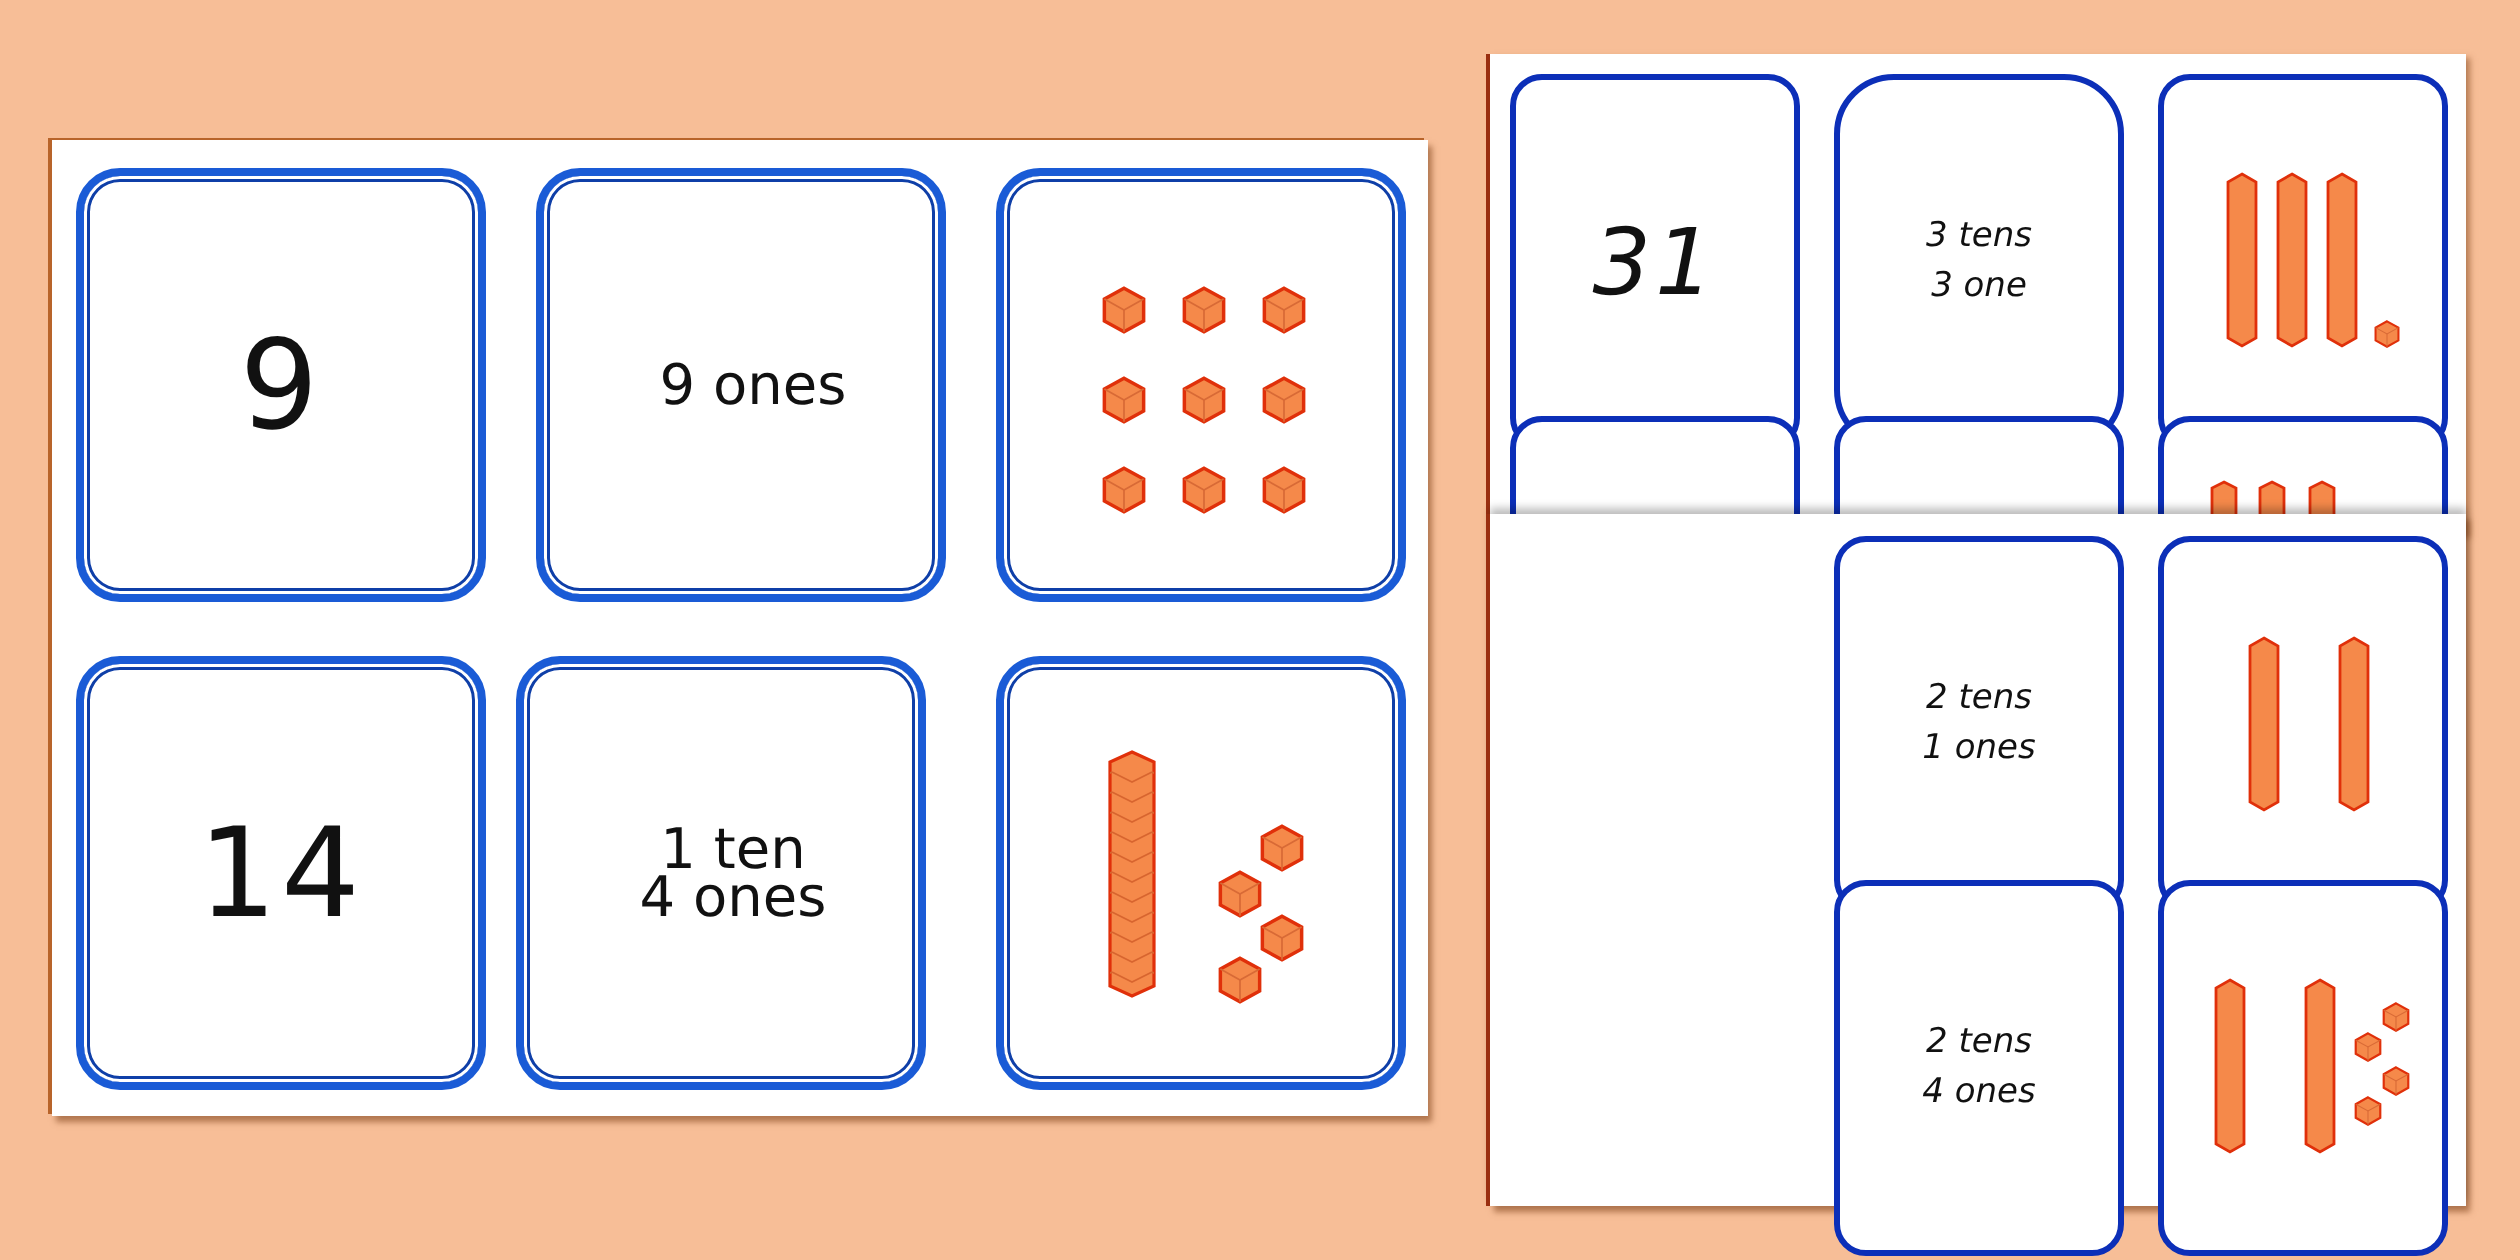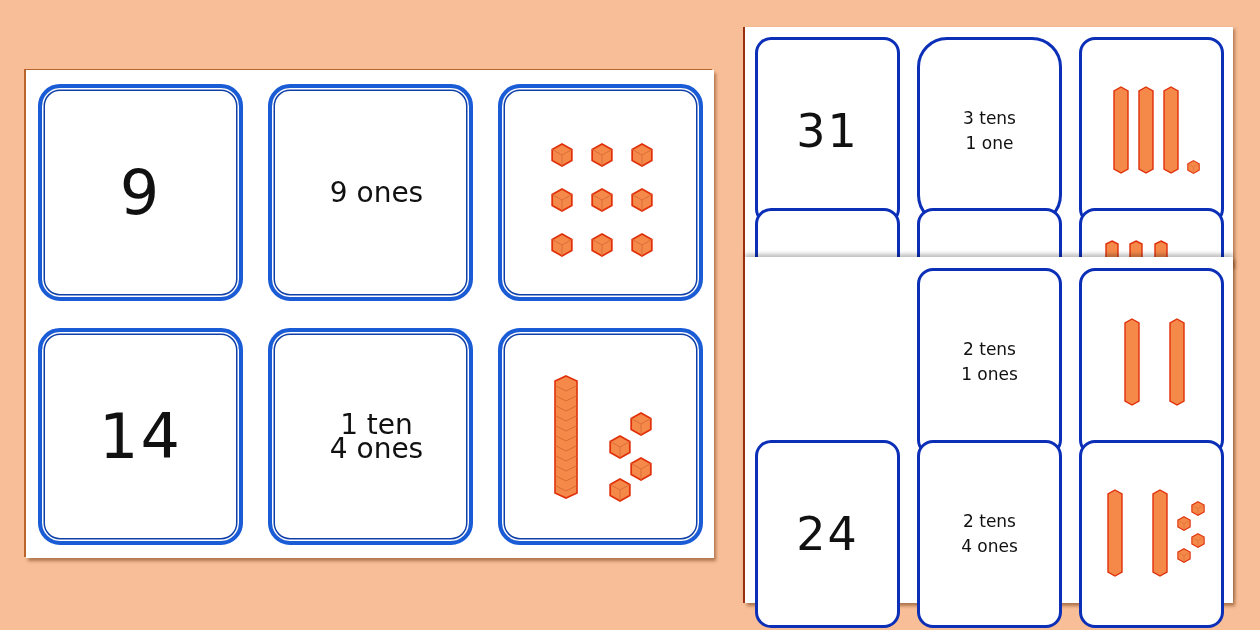--- a/index.html
+++ b/index.html
@@ -3,21 +3,21 @@
 <meta charset="utf-8">
 <style>
   html,body{margin:0;padding:0;}
   body{width:1260px;height:630px;background:#f7be97;position:relative;overflow:hidden;font-family:"DejaVu Sans","Liberation Sans",sans-serif;}
   .sheet{position:absolute;background:#fff;}
   .sheet-left{left:26px;top:70px;width:688px;height:488px;box-shadow:-2px -1px 0 #b8642a,2px 3px 3px rgba(120,60,20,.55);}
   .sheet-right-back{left:745px;top:27px;width:488px;height:240px;box-shadow:-2px 0 0 #9a2f10,2px 2px 3px rgba(120,60,20,.5);}
   .sheet-right-front{left:745px;top:257px;width:488px;height:346px;box-shadow:-2px 0 0 #9a2f10,0 -3px 4px rgba(0,0,0,.25),2px 3px 3px rgba(120,60,20,.55);}
   .card{position:absolute;box-sizing:border-box;background:#fff;display:flex;align-items:center;justify-content:center;text-align:center;color:#111;}
   .card-l{width:205px;height:217px;border:4px solid #1a5bd6;border-radius:22px;box-shadow:inset 0 0 0 1.5px #fff,inset 0 0 0 3px #0f3fa8;}
-  .card-r{width:145px;height:188px;border:3px solid #0c2fb8;border-radius:16px;}
+  .card-r{width:145px;height:188px;border:3px solid #0c2fb8;border-radius:16px;font-style:italic;}
   .num-big{font-size:62px;letter-spacing:2px;}
   .num-med{font-size:46px;letter-spacing:2px;}
   .words-l{font-size:28px;line-height:24px;margin-left:12px;}
   .words-r{font-size:17px;line-height:25px;}
   svg{display:block;}
 </style>
 </head>
 <body>
 
 <svg width="0" height="0" style="position:absolute">
@@ -52,21 +52,21 @@
       <use href="#cube" x="95" y="60" width="22" height="24"></use>
       <use href="#cube" x="15" y="105" width="22" height="24"></use>
       <use href="#cube" x="55" y="105" width="22" height="24"></use>
       <use href="#cube" x="95" y="105" width="22" height="24"></use>
     </svg>
   </div>
 
   <div class="card card-l" style="left:12px;top:258px;text-align:right;">
     <span class="num-big">14</span>
   </div>
-  <div class="card card-l" style="left:242px;top:258px;">
+  <div class="card card-l" style="left:232px;top:258px;">
     <div class="words-l">
       <div>1 ten</div>
       <div>4 ones</div>
     </div>
   </div>
   <div class="card card-l" style="left:472px;top:258px;">
     <svg width="130" height="130" viewBox="0 0 130 130">
       <g>
         <polygon points="30,4 41,9 41,121 30,126 19,121 19,9" fill="#f5894a" stroke="#e0300a" stroke-width="1.6"></polygon>
         <rect x="19" y="10" width="22" height="110" fill="url(#rodseg)"></rect>
@@ -79,21 +79,21 @@
   </div>
 </div>
 
 <div class="sheet sheet-right-back">
   <div class="card card-r" style="left:10px;top:10px;">
     <span class="num-med">31</span>
   </div>
   <div class="card card-r" style="left:172px;top:10px;border-radius:30px;">
     <div class="words-r">
       <div>3 tens</div>
-      <div>1 one</div>
+      <div>3 one</div>
     </div>
   </div>
   <div class="card card-r" style="left:334px;top:10px;">
     <svg width="100" height="100" viewBox="0 0 100 100">
       <g>
         <polygon points="19,6 26,10 26,88 19,92 12,88 12,10" fill="#f5894a" stroke="#e0300a" stroke-width="1.4"></polygon>
         <polygon points="44,6 51,10 51,88 44,92 37,88 37,10" fill="#f5894a" stroke="#e0300a" stroke-width="1.4"></polygon>
         <polygon points="69,6 76,10 76,88 69,92 62,88 62,10" fill="#f5894a" stroke="#e0300a" stroke-width="1.4"></polygon>
       </g>
       <use href="#cube" x="85" y="79" width="13" height="14"></use>
@@ -117,23 +117,20 @@
       <div>1 ones</div>
     </div>
   </div>
   <div class="card card-r" style="left:334px;top:11px;">
     <svg width="100" height="100" viewBox="0 0 100 100">
       <polygon points="30,7 37,11 37,89 30,93 23,89 23,11" fill="#f5894a" stroke="#e0300a" stroke-width="1.4"></polygon>
       <polygon points="75,7 82,11 82,89 75,93 68,89 68,11" fill="#f5894a" stroke="#e0300a" stroke-width="1.4"></polygon>
     </svg>
   </div>
 
-  <div class="card card-r" style="left:10px;top:183px;">
-    <span class="num-med">24</span>
-  </div>
   <div class="card card-r" style="left:172px;top:183px;">
     <div class="words-r">
       <div>2 tens</div>
       <div>4 ones</div>
     </div>
   </div>
   <div class="card card-r" style="left:334px;top:183px;">
     <svg width="110" height="100" viewBox="0 0 110 100">
       <polygon points="18,6 25,10 25,88 18,92 11,88 11,10" fill="#f5894a" stroke="#e0300a" stroke-width="1.4"></polygon>
       <polygon points="63,6 70,10 70,88 63,92 56,88 56,10" fill="#f5894a" stroke="#e0300a" stroke-width="1.4"></polygon>

